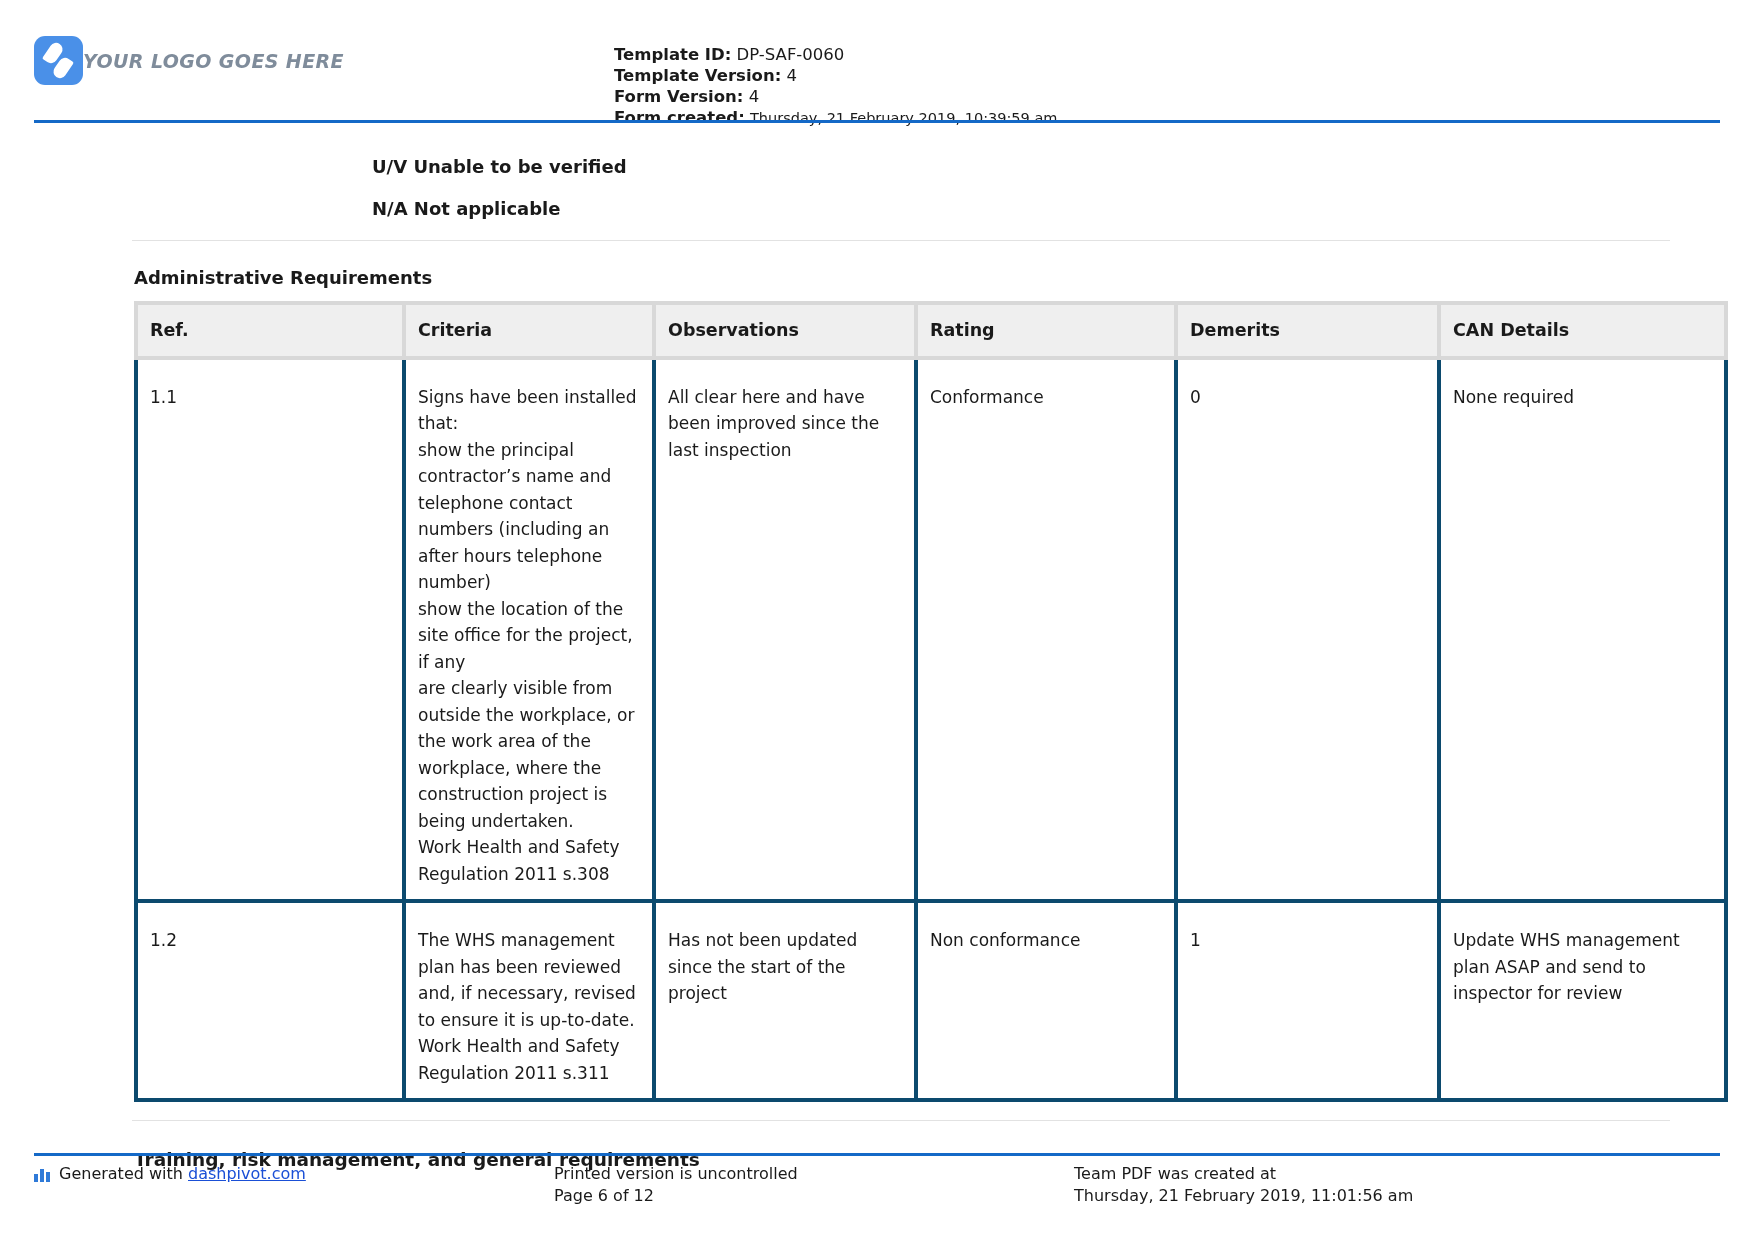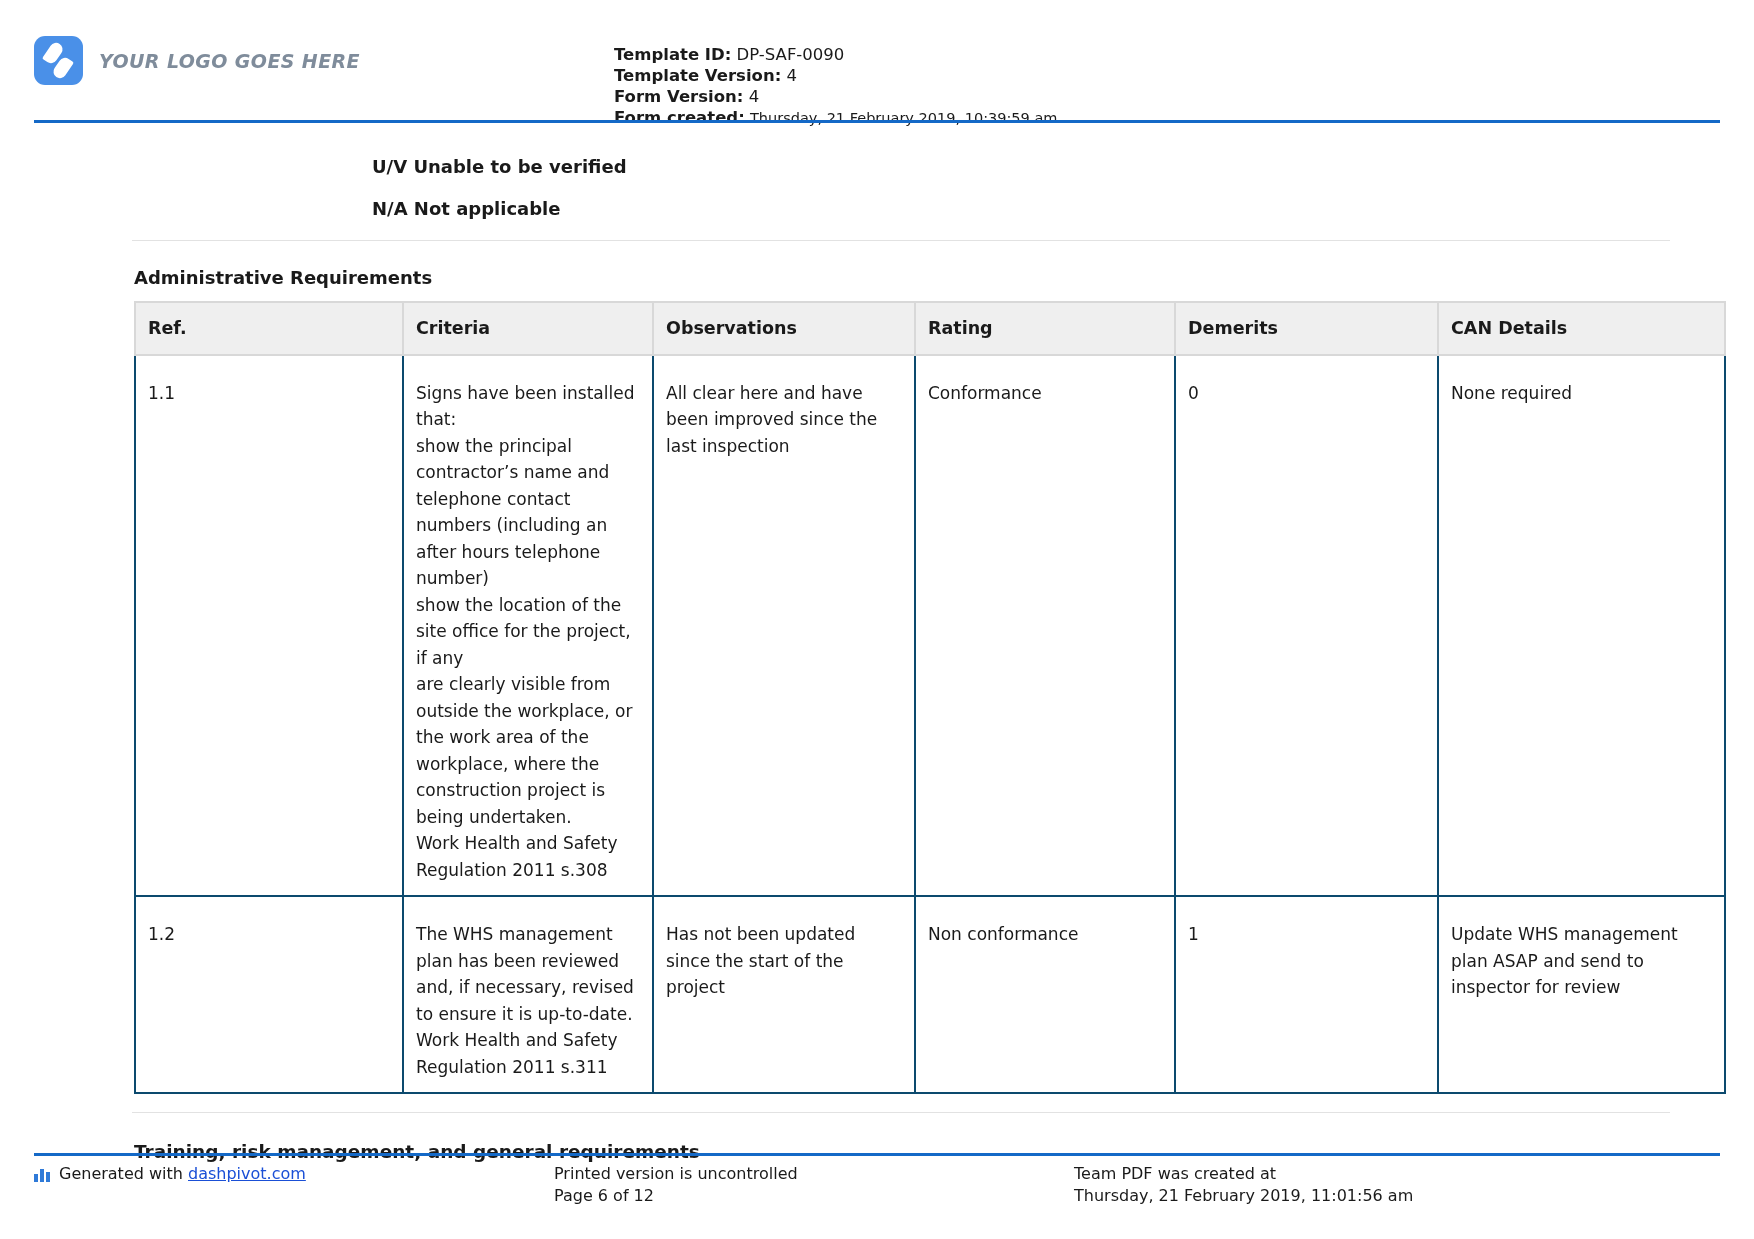--- a/index.html
+++ b/index.html
@@ -48,21 +48,20 @@
     left: 13px; top: 6px;
     transform: rotate(34deg);
     border-bottom-left-radius: 2px;
   }
   .logo-mark .s2 {
     left: 22px; top: 21px;
     transform: rotate(34deg);
     border-top-right-radius: 2px;
   }
   .logo-text {
-    margin-left: 16px;
     font-style: italic;
     font-weight: bold;
     font-size: 19px;
     letter-spacing: 0.4px;
     color: #7f8c9b;
     white-space: nowrap;
   }
   .meta-col {
     font-size: 16.5px;
     line-height: 21px;
@@ -117,21 +116,21 @@
 
   
   table.req-table {
     border-collapse: collapse;
     width: 1590px;
     margin-left: 52px;
     table-layout: fixed;
   }
   table.req-table th,
   table.req-table td {
-    border: 2px solid #0c4a6e;
+    border: 4px solid #0c4a6e;
     vertical-align: top;
     text-align: left;
     padding: 24px 12px 12px 12px;
     font-size: 17px;
     line-height: 26.5px;
   }
   table.req-table thead th {
     background: #efefef;
     font-weight: bold;
     font-size: 17.5px;
@@ -207,21 +206,21 @@
       <span class="s1"></span>
         <span class="s2"></span>
     </div>
     <div class="logo-text">YOUR LOGO GOES HERE</div>
   </div>
 
 
   <div class="meta-col right">
     <div class="meta-line">
       <b>Template ID:</b>
-      <span>DP-SAF-0090</span>
+      <span>DP-SAF-0060</span>
     </div>
     <div class="meta-line">
       <b>Template Version:</b>
       <span>4</span>
     </div>
     <div class="meta-line">
       <b>Form Version:</b>
       <span>4</span>
     </div>
     <div class="meta-line">

